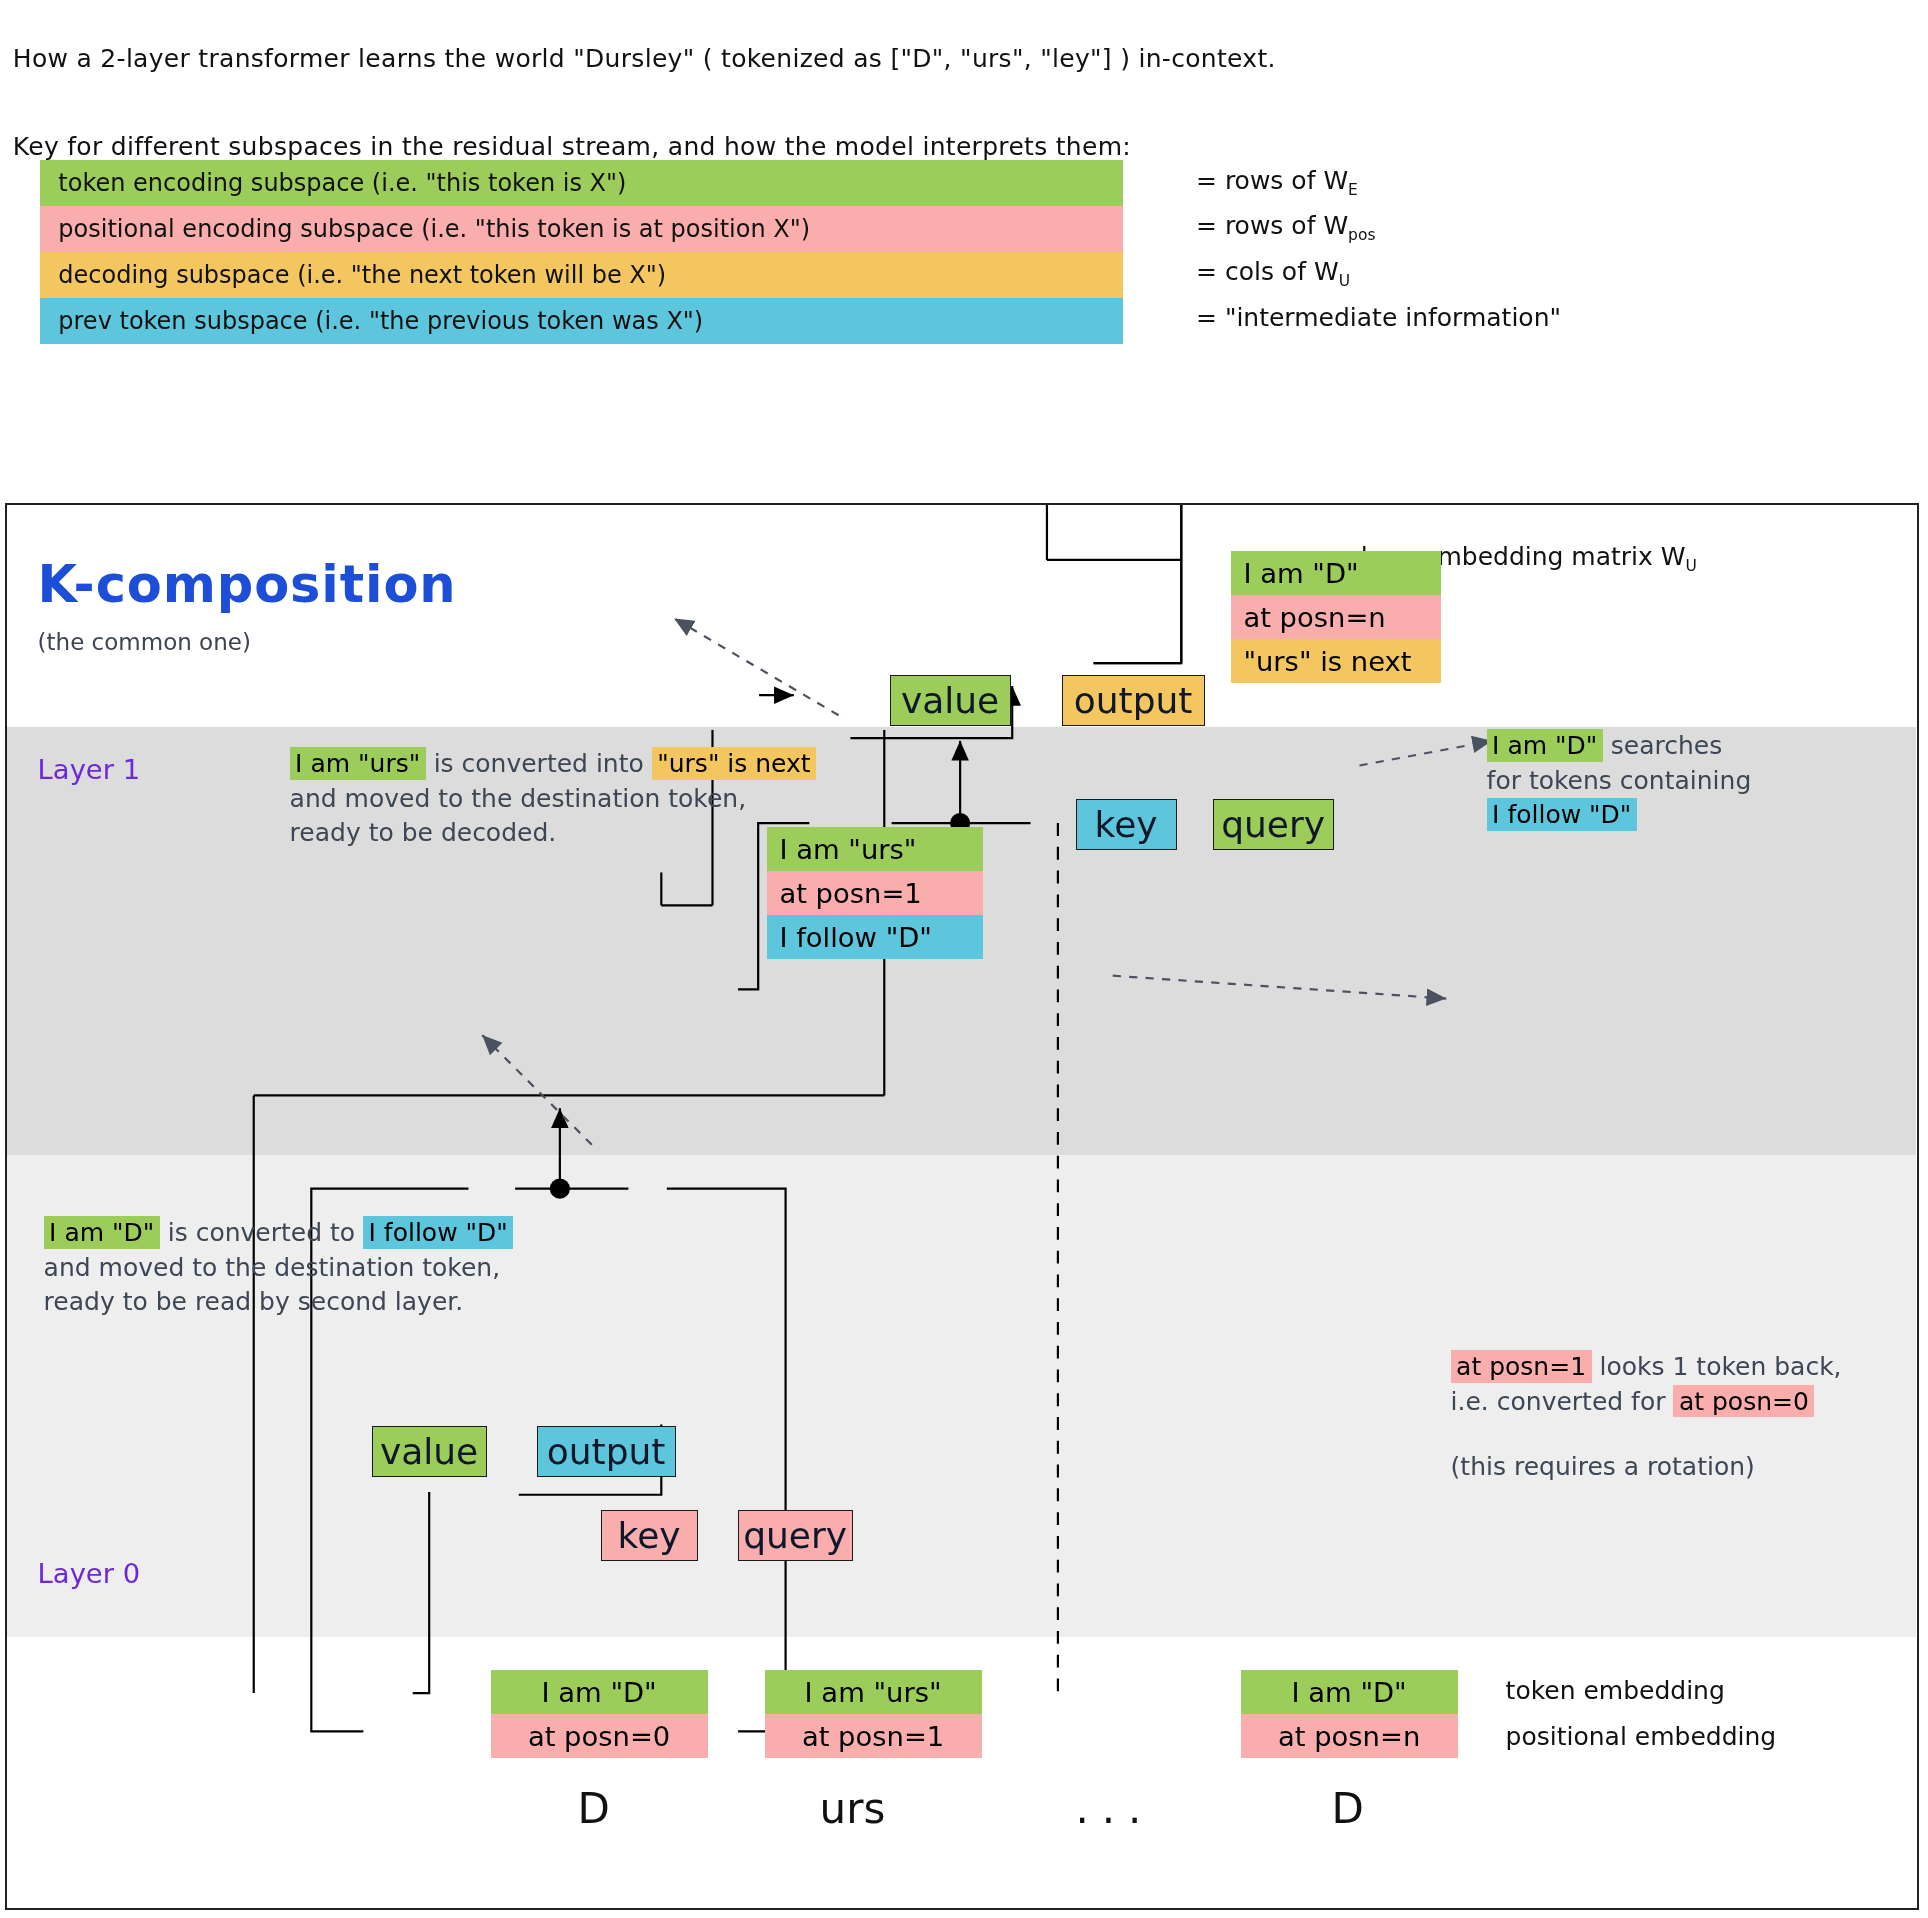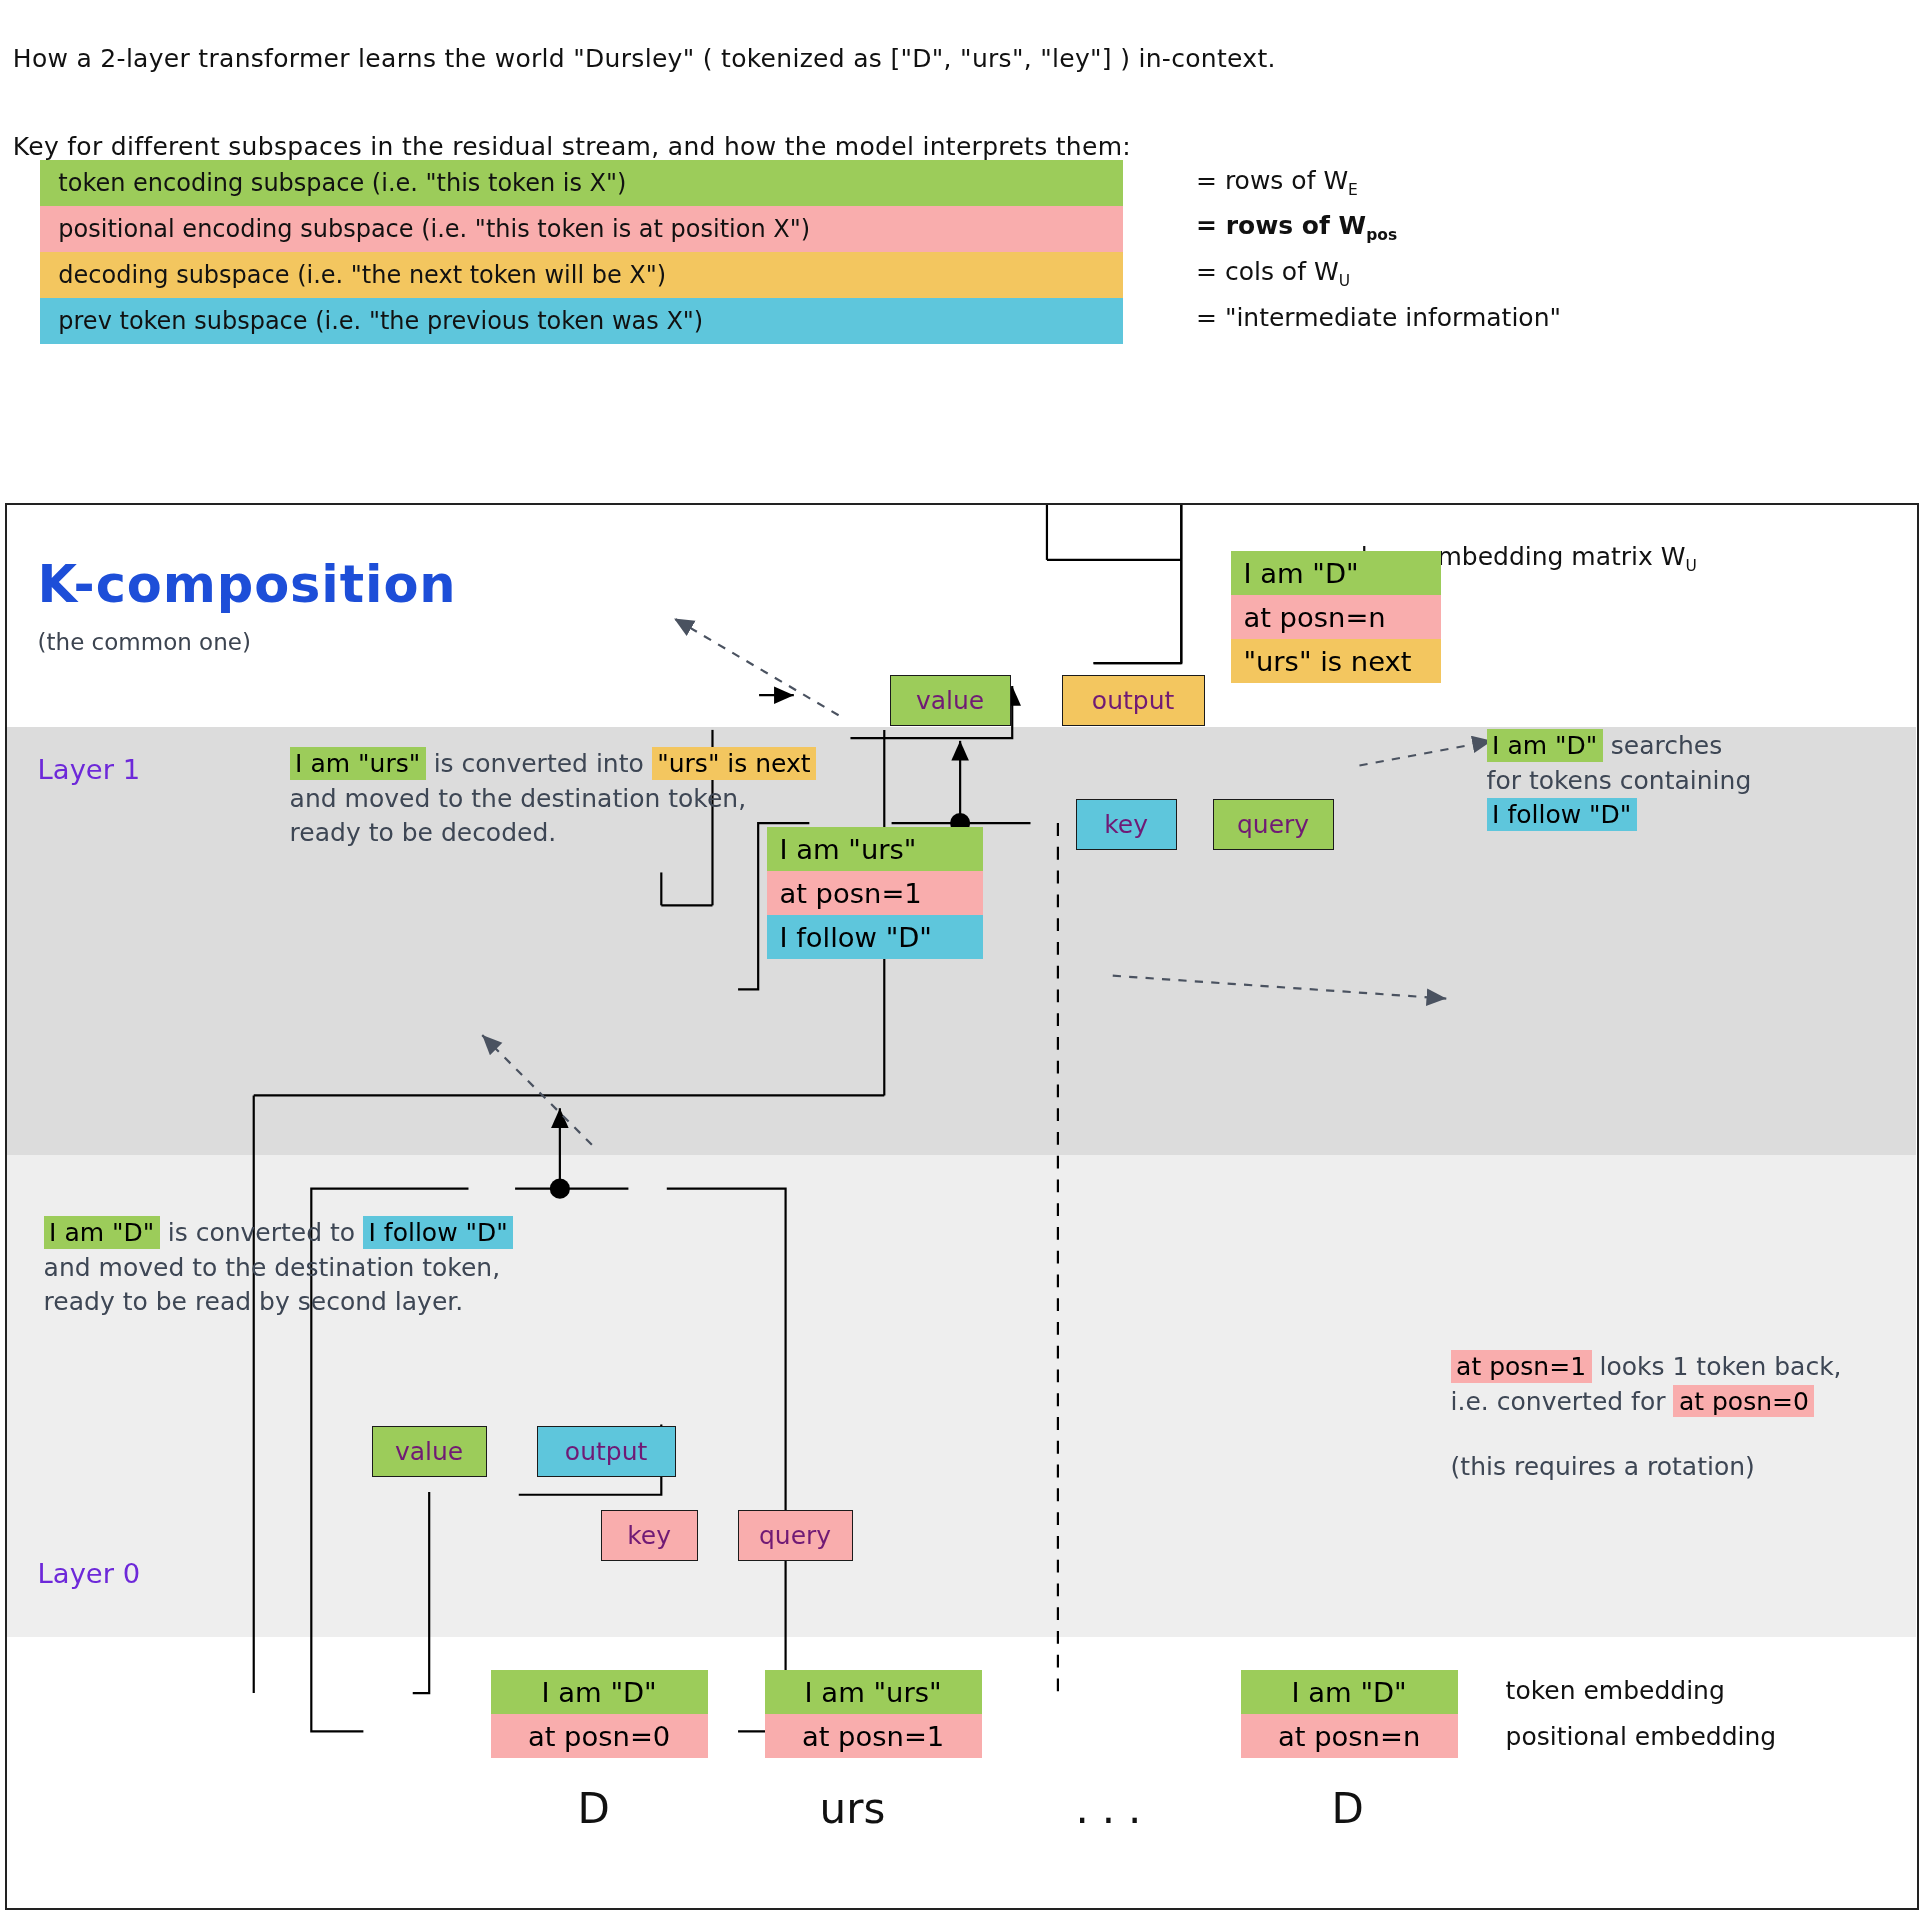--- a/index.html
+++ b/index.html
@@ -49,21 +49,21 @@
   #label-layer1{left:31px;top:249px;}
   #label-layer0{left:31px;top:1053px;}
 
   
   #wires{position:absolute;left:0;top:0;width:1909px;height:1402px;}
 
   
   .node{
     position:absolute; border:1.8px solid #1b1b1b; box-sizing:border-box;
     display:flex; align-items:center; justify-content:center;
-    font-size:25px; color:#701a75; white-space:nowrap;
+    font-size:36px; color:#0f172a; white-space:nowrap;
   }
   .stack{position:absolute; border:0; }
   .stack .seg{
     border:0; box-sizing:border-box; display:flex; align-items:center;
     padding-left:12.8px; font-size:27.4px; color:#000; white-space:nowrap;
     height:44px;
   }
   .g{background:#9ccc5a;}
   .p{background:#f9adad;}
   .y{background:#f3c65f;}
@@ -88,21 +88,21 @@
 <div class="abs" id="intro-line">How a 2-layer transformer learns the world "Dursley" ( tokenized as ["D", "urs", "ley"] ) in-context.</div>
 <div class="abs" id="key-line">Key for different subspaces in the residual stream, and how the model interprets them:</div>
 
 <div class="abs" id="legend">
   <div class="legend-row">
     <div class="legend-swatch g">token encoding subspace (i.e. "this token is X")</div>
     <div class="legend-rhs" style="top:5.5px;"><span>= rows of W</span><sub>E</sub></div>
   </div>
   <div class="legend-row">
     <div class="legend-swatch p">positional encoding subspace (i.e. "this token is at position X")</div>
-    <div class="legend-rhs" style="top:51px;font-weight:bold;"><span>= rows of W</span><sub>pos</sub></div>
+    <div class="legend-rhs" style="top:51px;"><span>= rows of W</span><sub>pos</sub></div>
   </div>
   <div class="legend-row">
     <div class="legend-swatch y">decoding subspace (i.e. "the next token will be X")</div>
     <div class="legend-rhs" style="top:97px;"><span>= cols of W</span><sub>U</sub></div>
   </div>
   <div class="legend-row">
     <div class="legend-swatch c">prev token subspace (i.e. "the previous token was X")</div>
     <div class="legend-rhs" style="top:143px;">= "intermediate information"</div>
   </div>
 </div>

